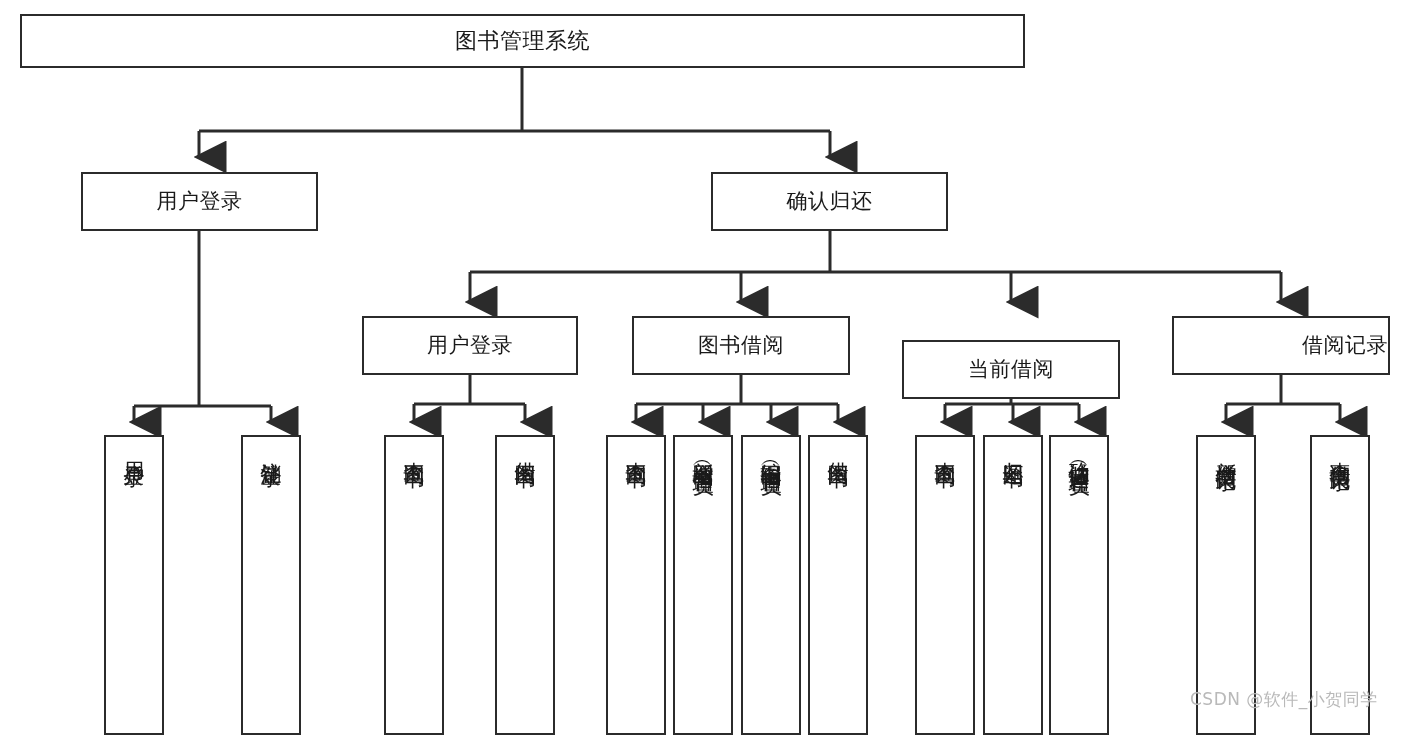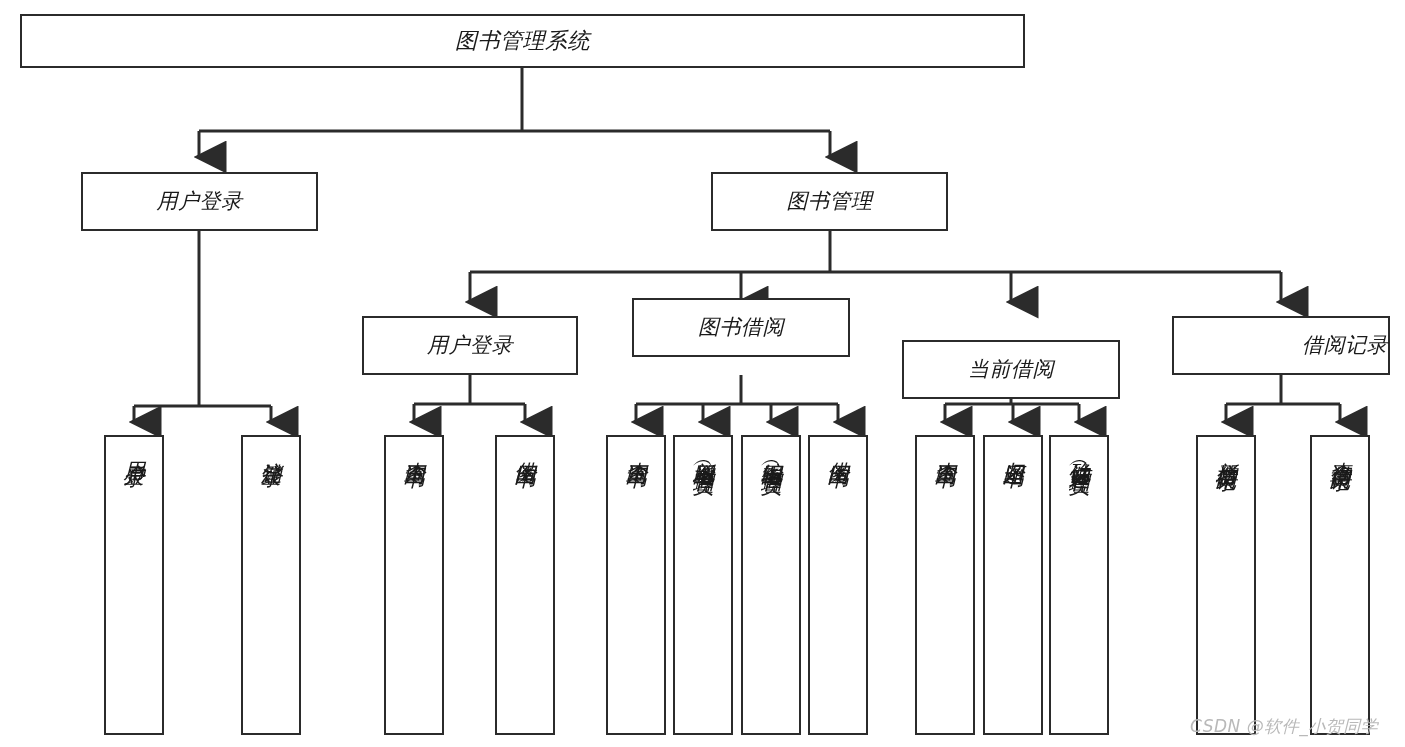--- a/index.html
+++ b/index.html
@@ -9,21 +9,20 @@
   }
   body {
     font-family: "DejaVu Sans", "Liberation Sans", sans-serif;
   }
   #canvas {
     position: relative;
     width: 1405px;
     height: 747px;
     background: #ffffff;
     overflow: hidden;
-    font-style: italic;
   }
   svg#edges {
     position: absolute;
     left: 0;
     top: 0;
     width: 1405px;
     height: 747px;
     pointer-events: none;
   }
   .node {
@@ -125,27 +124,27 @@
   </svg>
 
   <div class="node root horiz" style="left:20px; top:14px; width:1005px; height:54px;">
     <span class="label">图书管理系统</span>
   </div>
 
   <div class="node horiz" style="left:81px; top:172px; width:237px; height:59px;">
     <span class="label">用户登录</span>
   </div>
   <div class="node horiz" style="left:711px; top:172px; width:237px; height:59px;">
-    <span class="label">图书管理</span>
+    <span class="label">确认归还</span>
   </div>
 
   <div class="node horiz" style="left:362px; top:316px; width:216px; height:59px;">
     <span class="label">用户登录</span>
   </div>
-  <div class="node horiz" style="left:632px; top:298px; width:218px; height:59px;">
+  <div class="node horiz" style="left:632px; top:316px; width:218px; height:59px;">
     <span class="label">图书借阅</span>
   </div>
   <div class="node horiz" style="left:902px; top:316px; width:218px; height:59px;margin-top:24px;">
     <span class="label">当前借阅</span>
   </div>
   <div class="node horiz" style="left:1172px; top:316px; width:218px; height:59px;justify-content:flex-end;">
     <span class="label">借阅记录</span>
   </div>
 
   <div class="node vert" style="left:104px; top:435px; width:60px; height:300px;">
@@ -185,15 +184,15 @@
     <span class="label">确认归还（管理员）</span>
   </div>
 
   <div class="node vert" style="left:1196px; top:435px; width:60px; height:300px;">
     <span class="label">新增借阅记录</span>
   </div>
   <div class="node vert" style="left:1310px; top:435px; width:60px; height:300px;">
     <span class="label">查询借阅记录</span>
   </div>
 
-  <div class="watermark" style="left:1190px; top:715px;">CSDN @软件_小贺同学</div>
+  <div class="watermark" style="left:1190px; top:688px;">CSDN @软件_小贺同学</div>
 
 </div>
 
 </body></html>

